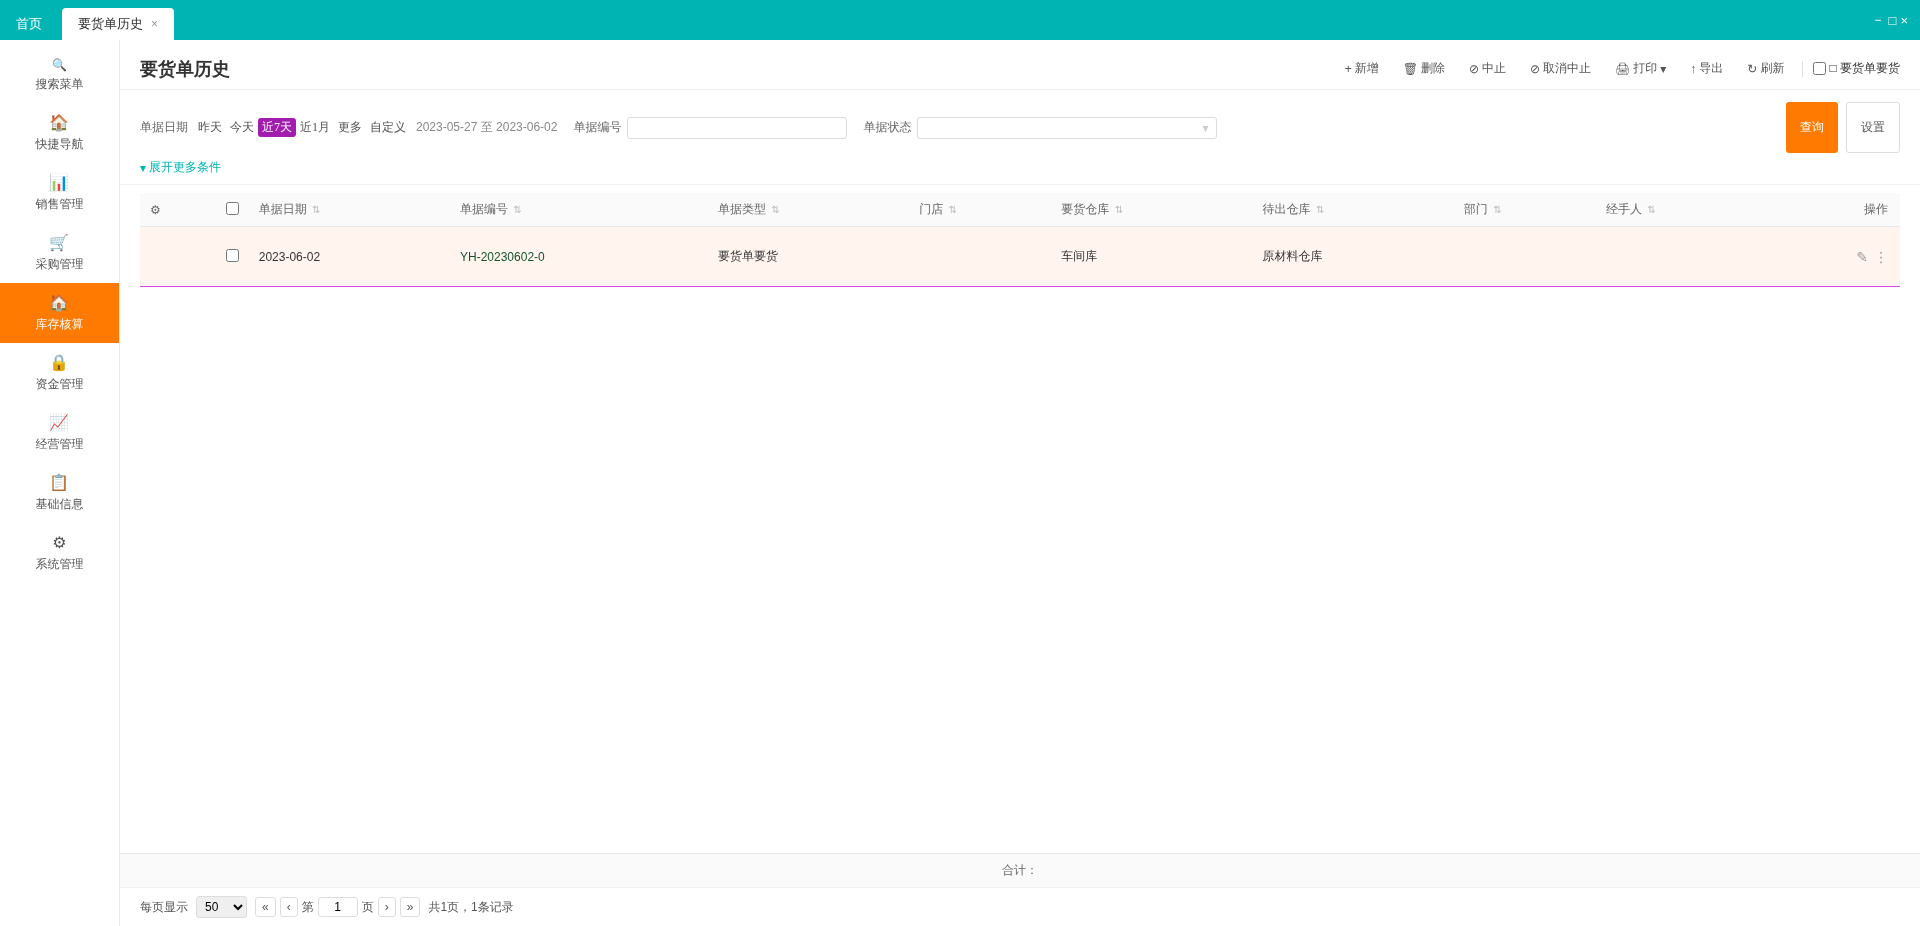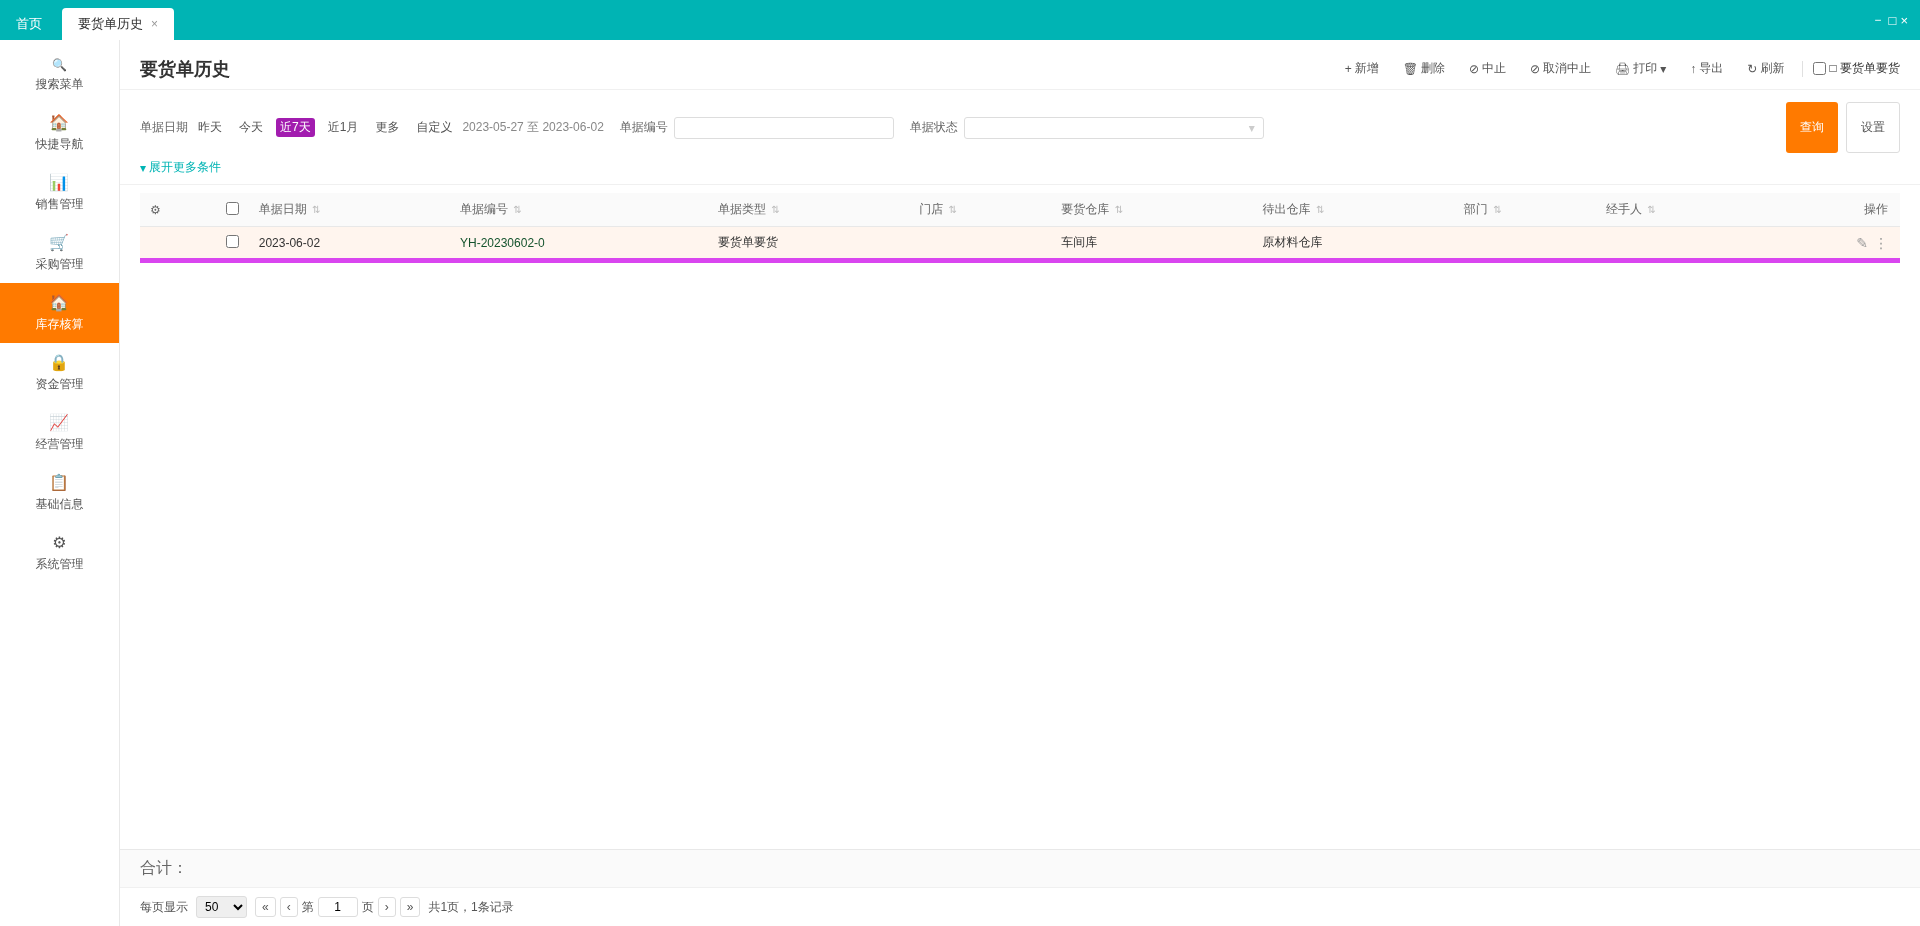--- a/index.html
+++ b/index.html
@@ -35,43 +35,43 @@
     .action-btn { display: flex; align-items: center; gap: 3px; padding: 4px 8px; font-size: 12px; color: #555; cursor: pointer; border: none; background: none; }
     .action-btn.primary { background: #ff7a00; color: #fff; border-radius: 3px; padding: 17px 14px; }
     .action-btn.secondary { background: #fff; color: #555; border: 1px solid #ddd; border-radius: 3px; padding: 14px 14px; }
     .divider-v { width: 1px; height: 16px; background: #e0e0e0; margin: 0 2px; }
 
     
     .filter-area { padding: 12px 20px 8px; border-bottom: 1px solid #f0f0f0; flex-shrink: 0; }
     .filter-row { display: flex; align-items: center; gap: 16px; flex-wrap: wrap; }
     .filter-item { display: flex; align-items: center; gap: 6px; }
     .filter-label { color: #666; font-size: 12px; white-space: nowrap; }
-    .date-shortcuts { display: flex; gap: 9px; }
+    .date-shortcuts { display: flex; gap: 0; font-family: Liberation Serif, serif; }
     .date-shortcut { font-size: 12px; color: #555; cursor: pointer; padding: 1px 4px; }
     .date-shortcut.active { background: #a21caf; color: #fff; border-radius: 3px; }
     .date-range { font-size: 12px; color: #888; }
     .filter-input { border: 1px solid #ddd; border-radius: 3px; padding: 3px 8px; font-size: 12px; width: 200px; color: #333; outline: none; }
     .filter-select-wrapper { display: flex; align-items: center; border: 1px solid #ddd; border-radius: 3px; padding: 3px 8px; min-width: 180px; font-size: 12px; color: #ccc; cursor: pointer; }
     .expand-btn { display: flex; align-items: center; gap: 3px; color: #00b4b4; font-size: 12px; cursor: pointer; margin-top: 6px; }
 
     
     .table-area { flex: 1; overflow: auto; padding: 0 20px; }
     .data-table { width: 100%; border-collapse: collapse; margin-top: 8px; }
     .data-table th { background: #fafafa; border-bottom: 1px solid #e8e8e8; padding: 8px 10px; font-size: 12px; color: #666; font-weight: normal; text-align: left; white-space: nowrap; }
     .data-table th .sort-icon { margin-left: 2px; color: #bbb; font-size: 10px; }
-    .data-table td { border-bottom: 5px solid #d946ef; padding: 7px 10px; font-size: 12px; color: #333; }
+    .data-table td { border-bottom: 1px solid #d946ef; padding: 21px 10px; font-size: 12px; color: #333; }
     .data-table tr.highlighted { background: #fff5ee; }
     .table-link { color: #14532d; text-decoration: none; cursor: pointer; }
     .row-num { color: #999; }
     .op-icons { display: flex; gap: 6px; align-items: center; }
     .op-icon { color: #999; cursor: pointer; font-size: 14px; }
     .settings-col { color: #999; cursor: pointer; }
 
     
-    .table-footer { padding: 8px 20px; background: #fafafa; border-top: 1px solid #e8e8e8; font-size: 16px; color: #666; flex-shrink: 0; }
+    .table-footer { padding: 8px 20px; background: #fafafa; border-top: 1px solid #e8e8e8; font-size: 12px; color: #666; flex-shrink: 0; text-align: center; }
 
     
     .pagination { display: flex; align-items: center; justify-content: flex-start; padding: 8px 20px; border-top: 1px solid #f0f0f0; flex-shrink: 0; gap: 8px; font-size: 12px; color: #555; }
     .pagination .page-size-select { border: 1px solid #ddd; border-radius: 3px; padding: 2px 4px; font-size: 12px; }
     .pagination .page-nav { display: flex; align-items: center; gap: 4px; }
     .pagination .page-btn { padding: 2px 6px; border: 1px solid #ddd; border-radius: 3px; cursor: pointer; background: #fff; font-size: 12px; color: #555; }
     .pagination .page-input { border: 1px solid #ddd; border-radius: 3px; padding: 2px 6px; width: 40px; text-align: center; font-size: 12px; }
     .display-cell-btn { display: flex; align-items: center; gap: 3px; font-size: 12px; cursor: pointer; }
 
     .checkbox-col { width: 30px; }

